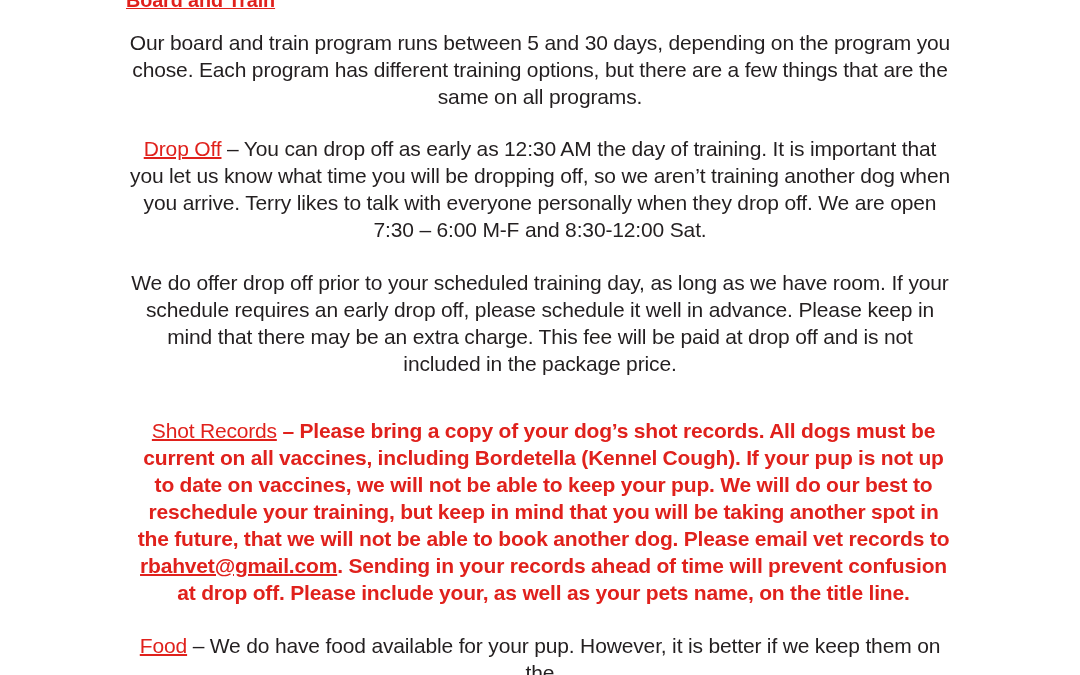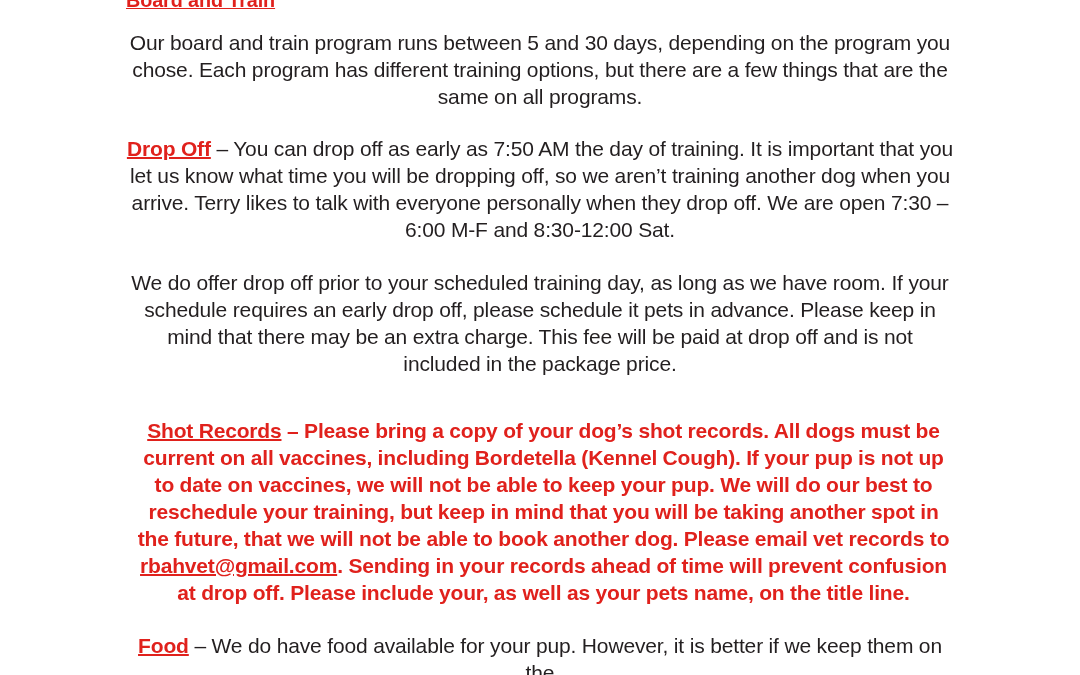--- a/index.html
+++ b/index.html
@@ -53,21 +53,21 @@
     color: #E0211C;
     text-decoration: underline;
     text-underline-offset: 1px;
     margin: 0;
     letter-spacing: -0.1px;
   }
 
   
   .label {
     color: #E0211C;
-    font-weight: bold;
+    font-weight: normal;
     text-decoration: underline;
     text-underline-offset: 1px;
   }
 
   
   .para.redblock {
     color: #E0211C;
     font-weight: bold;
     letter-spacing: -0.18px;
     margin-left: 7px;
@@ -89,25 +89,25 @@
   <div id="doc">
 
     <p class="heading">Board and Train</p>
 
     <div class="gap"></div>
 
     <p class="para">Our board and train program runs between 5 and 30 days, depending on the program you chose. Each program has different training options, but there are a few things that are the same on all programs.</p>
 
     <div class="gap"></div>
 
-    <p class="para"><span class="label">Drop Off</span><span> – You can drop off as early as 7:50 AM the day of training. It is important that you let us know what time you will be dropping off, so we aren’t training another dog when you arrive. Terry likes to talk with everyone personally when they drop off. We are open 7:30 – 6:00 M-F and 8:30-12:00 Sat.</span></p>
+    <p class="para"><span class="label">Drop Off</span><span> – You can drop off as early as 12:30 AM the day of training. It is important that you let us know what time you will be dropping off, so we aren’t training another dog when you arrive. Terry likes to talk with everyone personally when they drop off. We are open 7:30 – 6:00 M-F and 8:30-12:00 Sat.</span></p>
 
     <div class="gap"></div>
 
-    <p class="para">We do offer drop off prior to your scheduled training day, as long as we have room. If your schedule requires an early drop off, please schedule it pets in advance. Please keep in mind that there may be an extra charge. This fee will be paid at drop off and is not included in the package price.</p>
+    <p class="para">We do offer drop off prior to your scheduled training day, as long as we have room. If your schedule requires an early drop off, please schedule it well in advance. Please keep in mind that there may be an extra charge. This fee will be paid at drop off and is not included in the package price.</p>
 
     <div class="gap"></div>
 
 
     <div class="gap"></div>
 
     <p class="para redblock"><span class="label">Shot Records</span><span> – Please bring a copy of your dog’s shot records. All dogs must be current on all vaccines, including Bordetella (Kennel Cough). If your pup is not up to date on vaccines, we will not be able to keep your pup. We will do our best to reschedule your training, but keep in mind that you will be taking another spot in the future, that we will not be able to book another dog. Please email vet records to </span><span class="email">rbahvet@gmail.com</span><span>. Sending in your records ahead of time will prevent confusion at drop off. Please include your, as well as your pets name, on the title line.</span></p>
 
     <div class="gap"></div>
 

